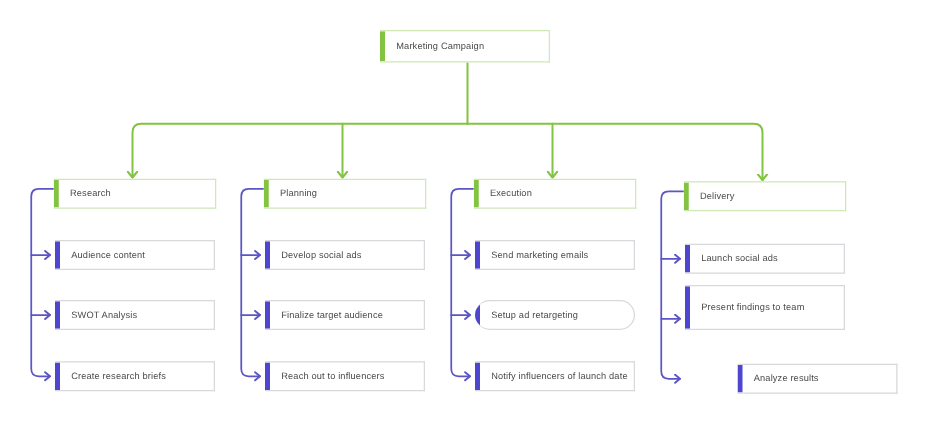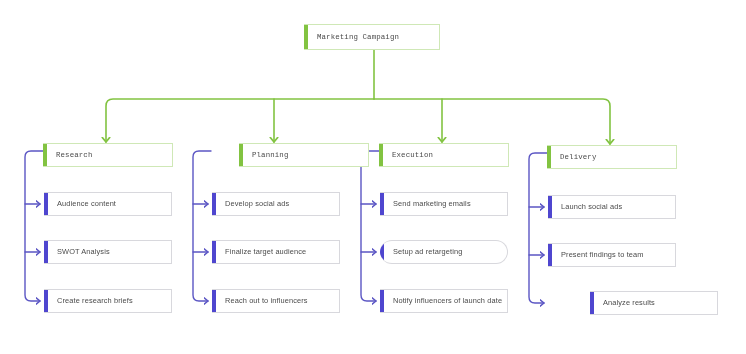--- a/index.html
+++ b/index.html
@@ -49,21 +49,20 @@
     line-height: 1.2;
     padding-left: 13px;
     padding-right: 6px;
     letter-spacing: 0.12px;
     white-space: nowrap;
   }
   
   .node.green {
     border: 1px solid #cfe8b6;
     border-left: none;
-    font-family: Liberation Mono, monospace;
   }
   .node.green .accent {
     background: #82c341;
   }
   
   .node.blue {
     border: 1px solid #d8d8dd;
     border-left: none;
   }
   .node.blue .accent {
@@ -118,21 +117,21 @@
   <div class="node green" style="left:304px; top:24px; width:136px; height:26px;">
     <span class="accent"></span>
     <span class="node-label">Marketing Campaign</span>
   </div>
 
   <div class="node green" style="left:43px; top:143px; width:130px; height:24px;">
     <span class="accent"></span>
     <span class="node-label">Research</span>
   </div>
 
-  <div class="node green" style="left:211px; top:143px; width:130px; height:24px;margin-left:28px;">
+  <div class="node green" style="left:211px; top:143px; width:130px; height:24px;">
     <span class="accent"></span>
     <span class="node-label">Planning</span>
   </div>
 
   <div class="node green" style="left:379px; top:143px; width:130px; height:24px;text-align:right;">
     <span class="accent"></span>
     <span class="node-label">Execution</span>
   </div>
 
   <div class="node green" style="left:547px; top:145px; width:130px; height:24px;align-items:center;">
@@ -176,21 +175,21 @@
   </div>
   <div class="node blue" style="left:380px; top:289px; width:128px; height:24px;">
     <span class="accent"></span>
     <span class="node-label">Notify influencers of launch date</span>
   </div>
 
   <div class="node blue" style="left:548px; top:195px; width:128px; height:24px;">
     <span class="accent"></span>
     <span class="node-label">Launch social ads</span>
   </div>
-  <div class="node blue" style="left:548px; top:243px; width:128px; height:24px;">
+  <div class="node blue" style="left:548px; top:228px; width:128px; height:36px;">
     <span class="accent"></span>
     <span class="node-label">Present findings to team</span>
   </div>
   <div class="node blue" style="left:548px; top:291px; width:128px; height:24px;margin-left:42px;">
     <span class="accent"></span>
     <span class="node-label">Analyze results</span>
   </div>
 
 </div>
 

